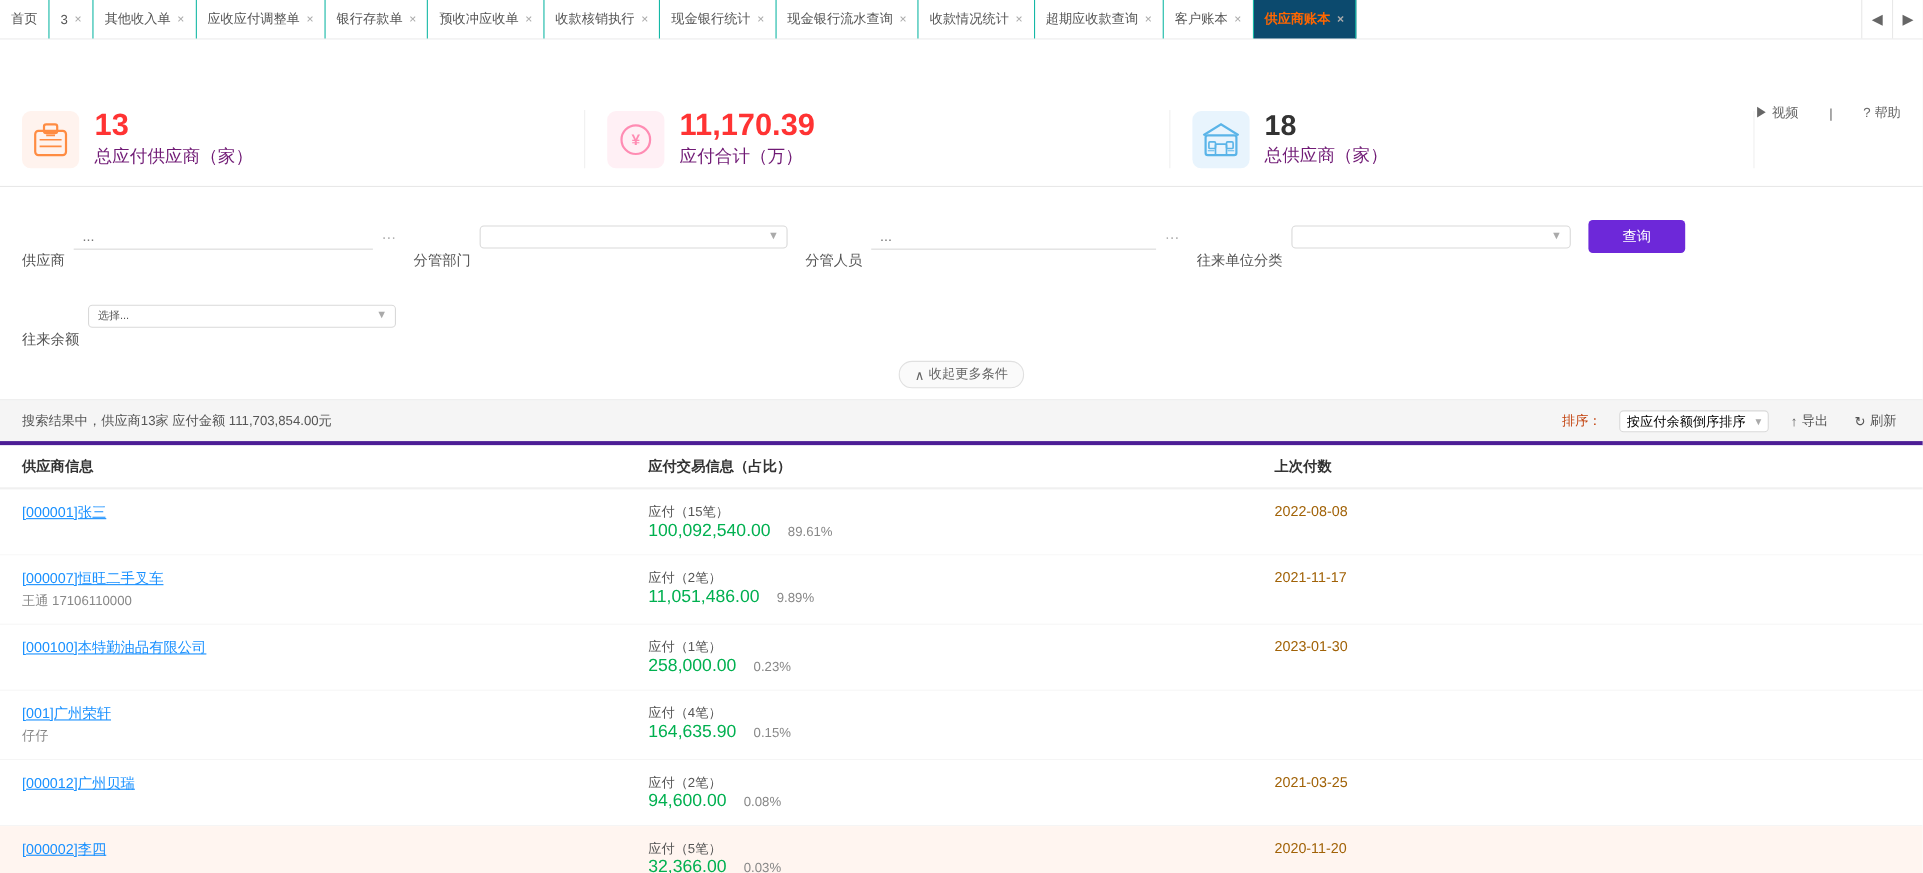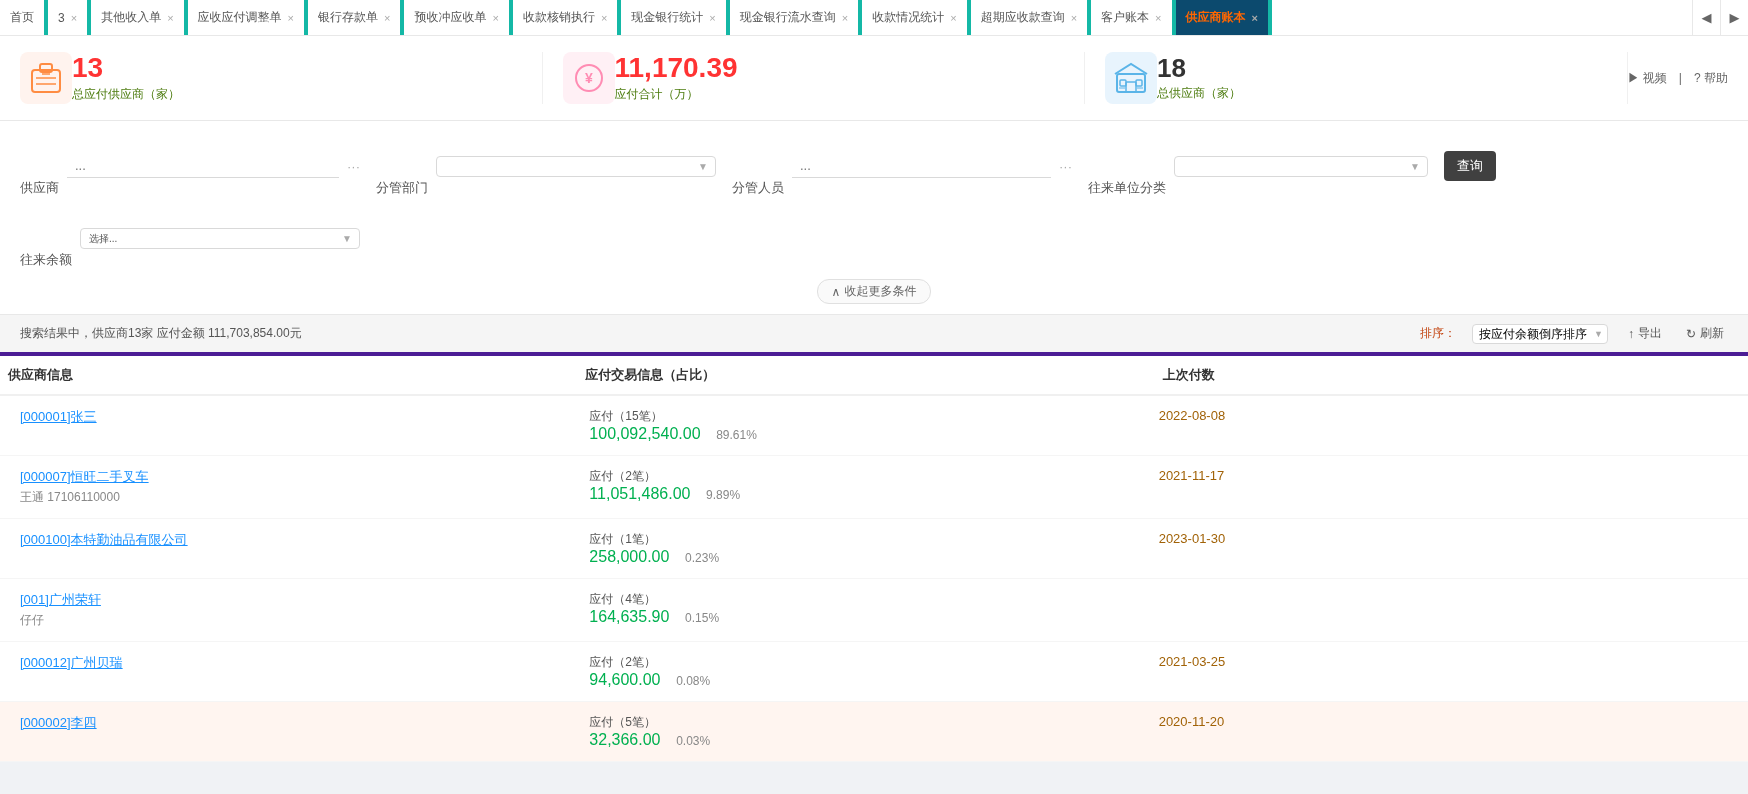--- a/index.html
+++ b/index.html
@@ -14,21 +14,21 @@
       height: 36px;
       overflow: hidden;
     }
     .nav-tab {
       display: inline-flex;
       align-items: center;
       padding: 0 10px;
       height: 36px;
       font-size: 12px;
       color: #555;
-      border-right: 4px solid #14b8a6;
+      border-right: 1px solid #14b8a6;
       white-space: nowrap;
       cursor: pointer;
       flex-shrink: 0;
     }
     .nav-tab.active { color: #ff6600; font-weight: bold; background: #0c4a6e; }
     .nav-tab .close-x { margin-left: 6px; color: #aaa; font-size: 11px; }
     .nav-arrow {
       display: flex;
       align-items: center;
       justify-content: center;
@@ -46,48 +46,50 @@
       background: #fff;
       display: flex;
       align-items: center;
       padding: 16px 20px;
       border-bottom: 1px solid #e8e8e8;
       gap: 0;
     }
     .stat-block {
       display: flex;
       align-items: center;
+      gap: 14px;
       flex: 1;
       border-right: 1px solid #f0f0f0;
       padding: 0 20px;
+      margin-top: 48px;
     }
     .stat-block:first-child { padding-left: 0; }
     .stat-block:last-child { border-right: none; }
     .stat-icon {
       width: 52px;
       height: 52px;
       border-radius: 8px;
       display: flex;
       align-items: center;
       justify-content: center;
       flex-shrink: 0;
     }
     .stat-icon.orange { background: #fff3ee; }
     .stat-icon.pink { background: #fff0f5; }
     .stat-icon.blue { background: #e8f4fd; }
     .stat-info { display: flex; flex-direction: column; }
     .stat-number { font-size: 28px; font-weight: bold; color: #ff3333; line-height: 1; }
     .stat-number.dark { color: #333; font-size: 26px; }
-    .stat-label { font-size: 12px; color: #4d7c0f; margin-top: 4px; font-family: Liberation Serif, serif; }
+    .stat-label { font-size: 16px; color: #701a75; margin-top: 4px; font-family: Liberation Serif, serif; }
 
     .top-right-links {
       margin-left: auto;
       display: flex;
       align-items: center;
-      gap: 12px;
+      gap: 28px;
       font-size: 12px;
       color: #666;
       flex-shrink: 0;
     }
     .top-right-links span { cursor: pointer; }
 
     
     .filter-area {
       background: #fff;
       padding: 14px 20px 10px;
@@ -144,25 +146,25 @@
       content: "▼";
       position: absolute;
       right: 8px;
       top: 50%;
       transform: translateY(-50%);
       font-size: 10px;
       color: #aaa;
       pointer-events: none;
     }
     .btn-search {
-      background: #404040;
+      background: #6d28d9;
       color: #fff;
       border: none;
       border-radius: 4px;
-      padding: 6px 13px;
+      padding: 6px 31px;
       font-size: 13px;
       cursor: pointer;
       flex-shrink: 0;
     }
     .collapse-bar {
       text-align: center;
       margin-top: 4px;
     }
     .collapse-btn {
       display: inline-flex;
@@ -230,21 +232,21 @@
     }
 
     
     .table-area {
       background: #fff;
       margin: 0;
     }
     .table-header {
       display: grid;
       grid-template-columns: 1fr 1fr 1fr;
-      padding: 10px 8px;
+      padding: 10px 20px;
       border-bottom: 2px solid #f0f0f0;
       background: #fff;
     }
     .th {
       font-size: 13px;
       font-weight: 600;
       color: #333;
     }
     .table-row {
       display: grid;

